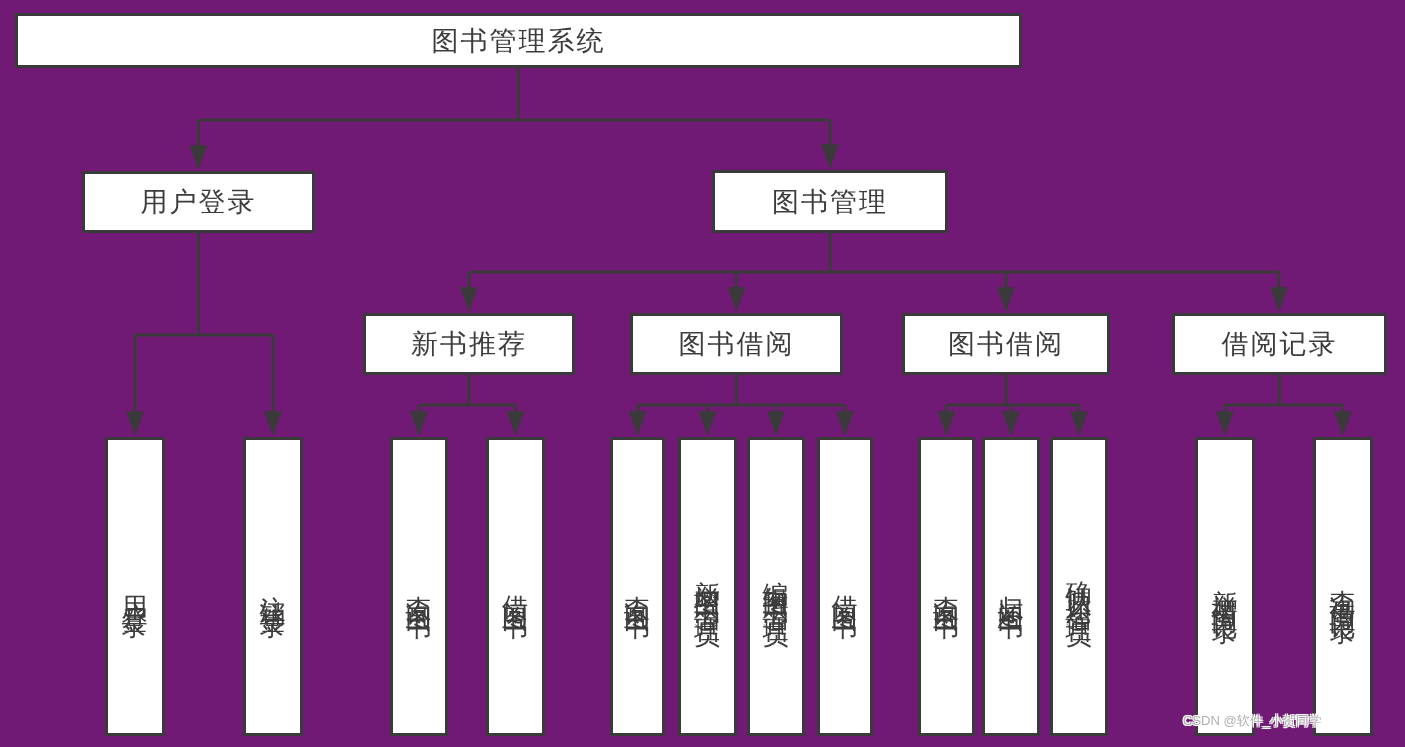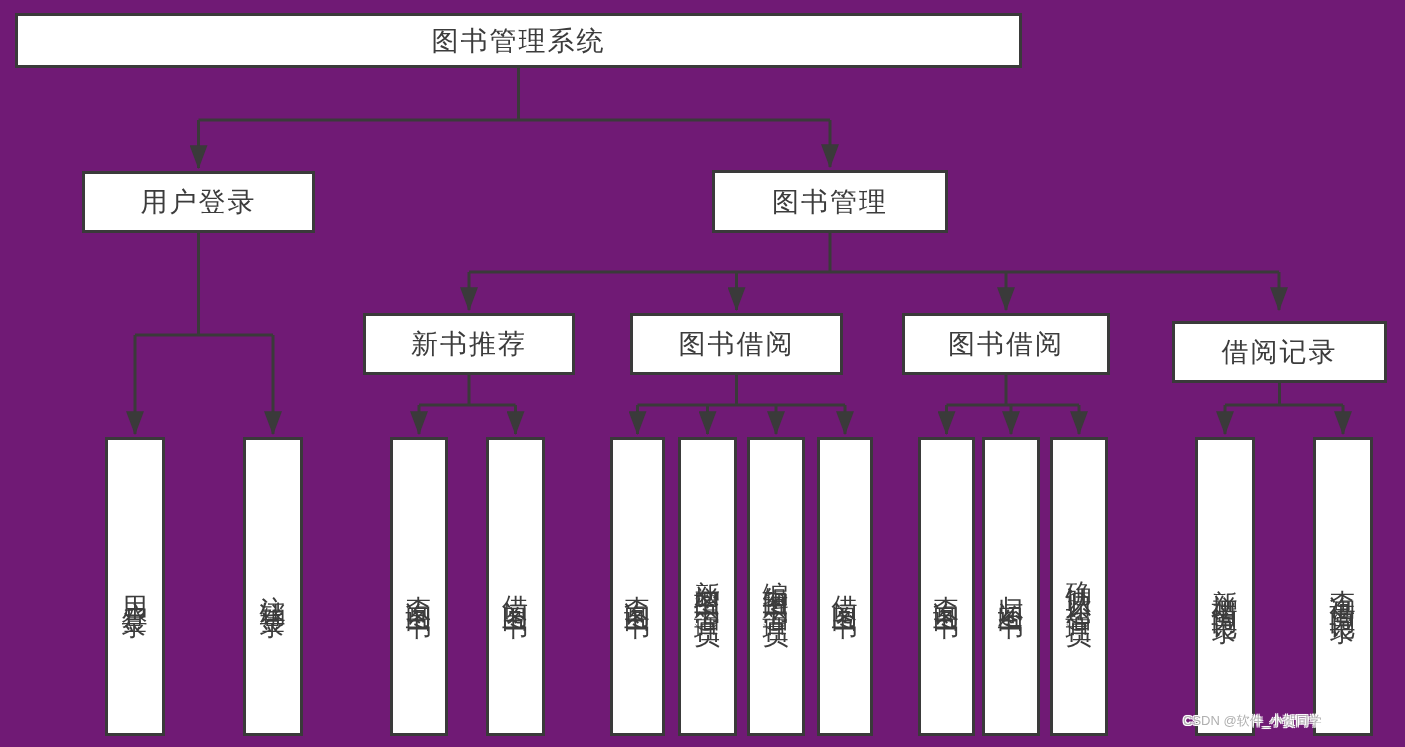--- a/index.html
+++ b/index.html
@@ -60,21 +60,21 @@
 
   
   .b-root   { left: 15px;  top: 13px;  width: 1007px; height: 55px; }
   
   .b-login  { left: 82px;  top: 171px; width: 233px;  height: 62px; }
   .b-mgmt   { left: 712px; top: 170px; width: 236px;  height: 63px; }
   
   .b-rec    { left: 363px;  top: 313px; width: 212px; height: 62px; }
   .b-borrow { left: 630px;  top: 313px; width: 213px; height: 62px; font-family: Liberation Serif, serif; }
   .b-cur    { left: 902px;  top: 313px; width: 208px; height: 62px; }
-  .b-rcd    { left: 1172px; top: 313px; width: 215px; height: 62px; margin-top: 8px; }
+  .b-rcd    { left: 1172px; top: 313px; width: 215px; height: 62px; }
   
   .leaf { top: 437px; height: 299px; }
   .l0  { left: 105px;  width: 60px; }
   .l1  { left: 243px;  width: 60px; }
   .l2  { left: 390px;  width: 58px; }
   .l3  { left: 486px;  width: 59px; }
   .l4  { left: 610px;  width: 55px; }
   .l5  { left: 678px;  width: 59px; }
   .l6  { left: 747px;  width: 58px; }
   .l7  { left: 817px;  width: 56px; }

